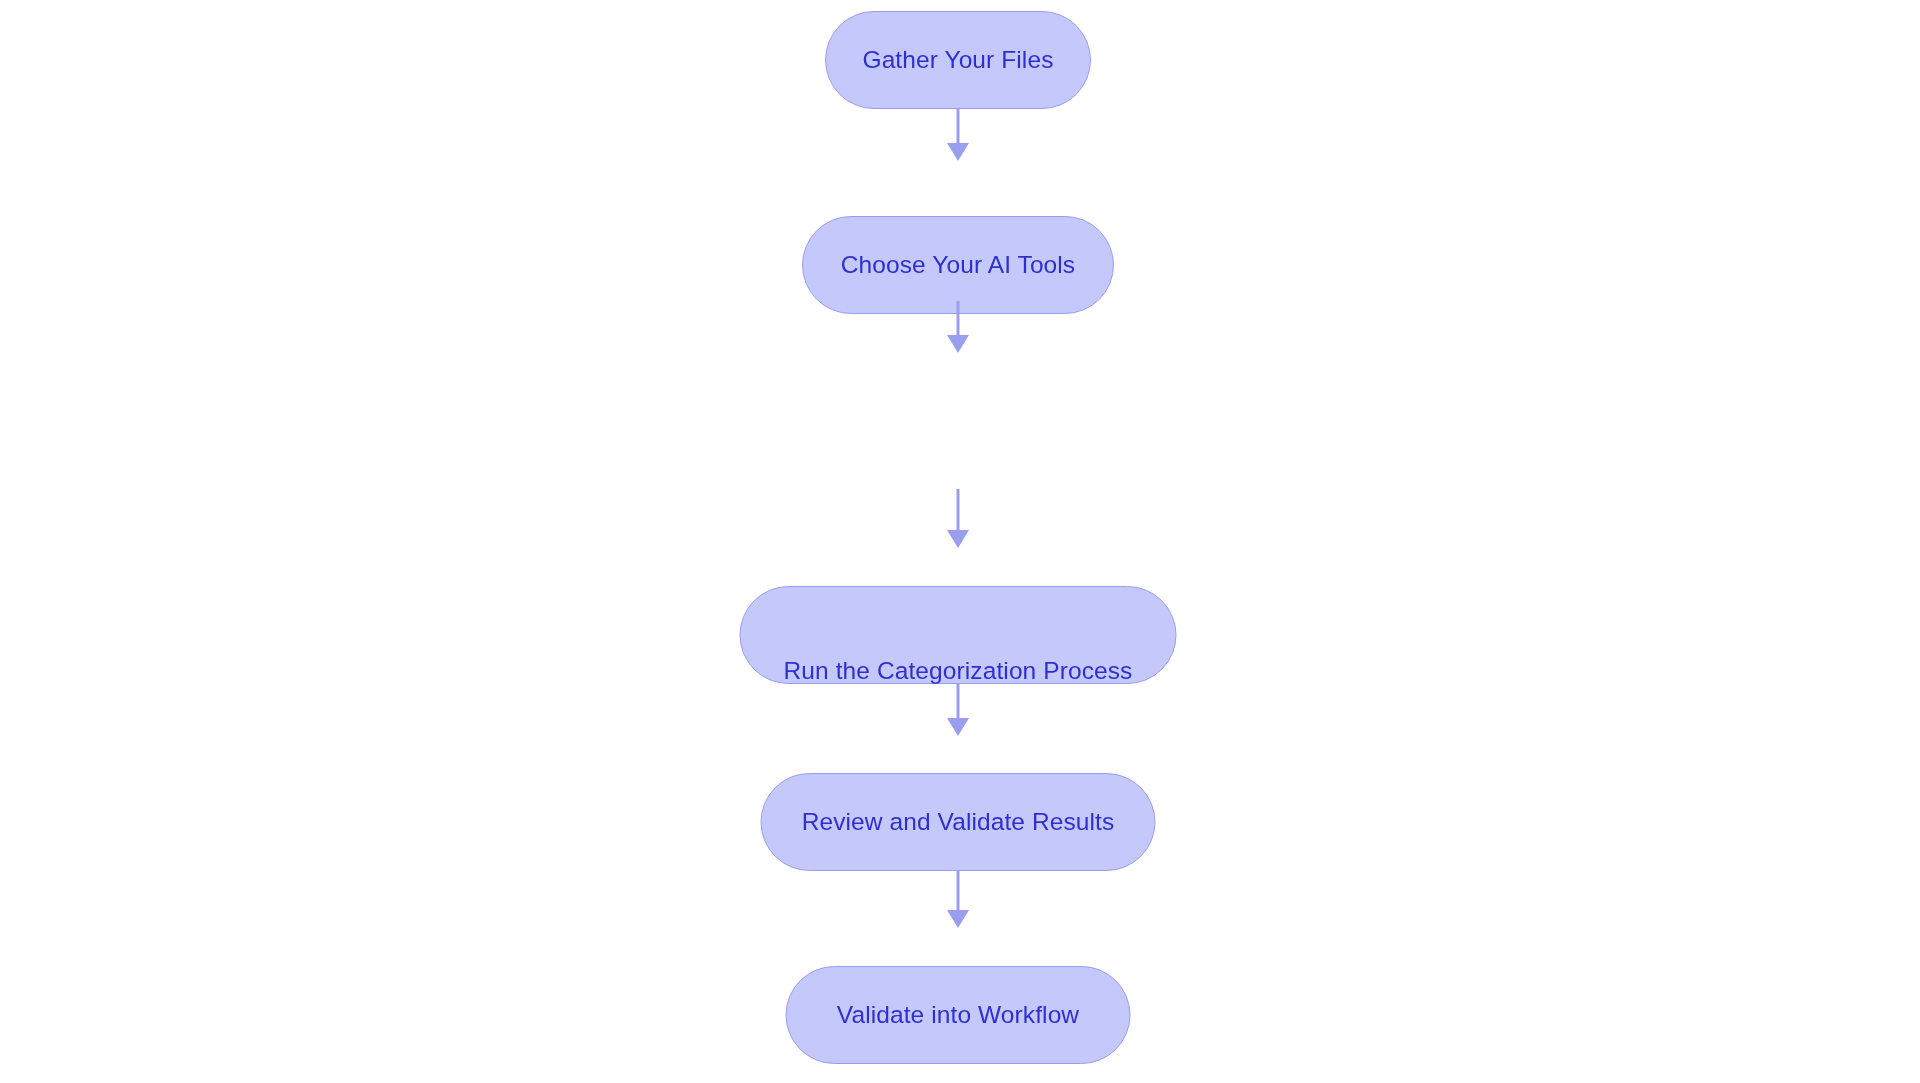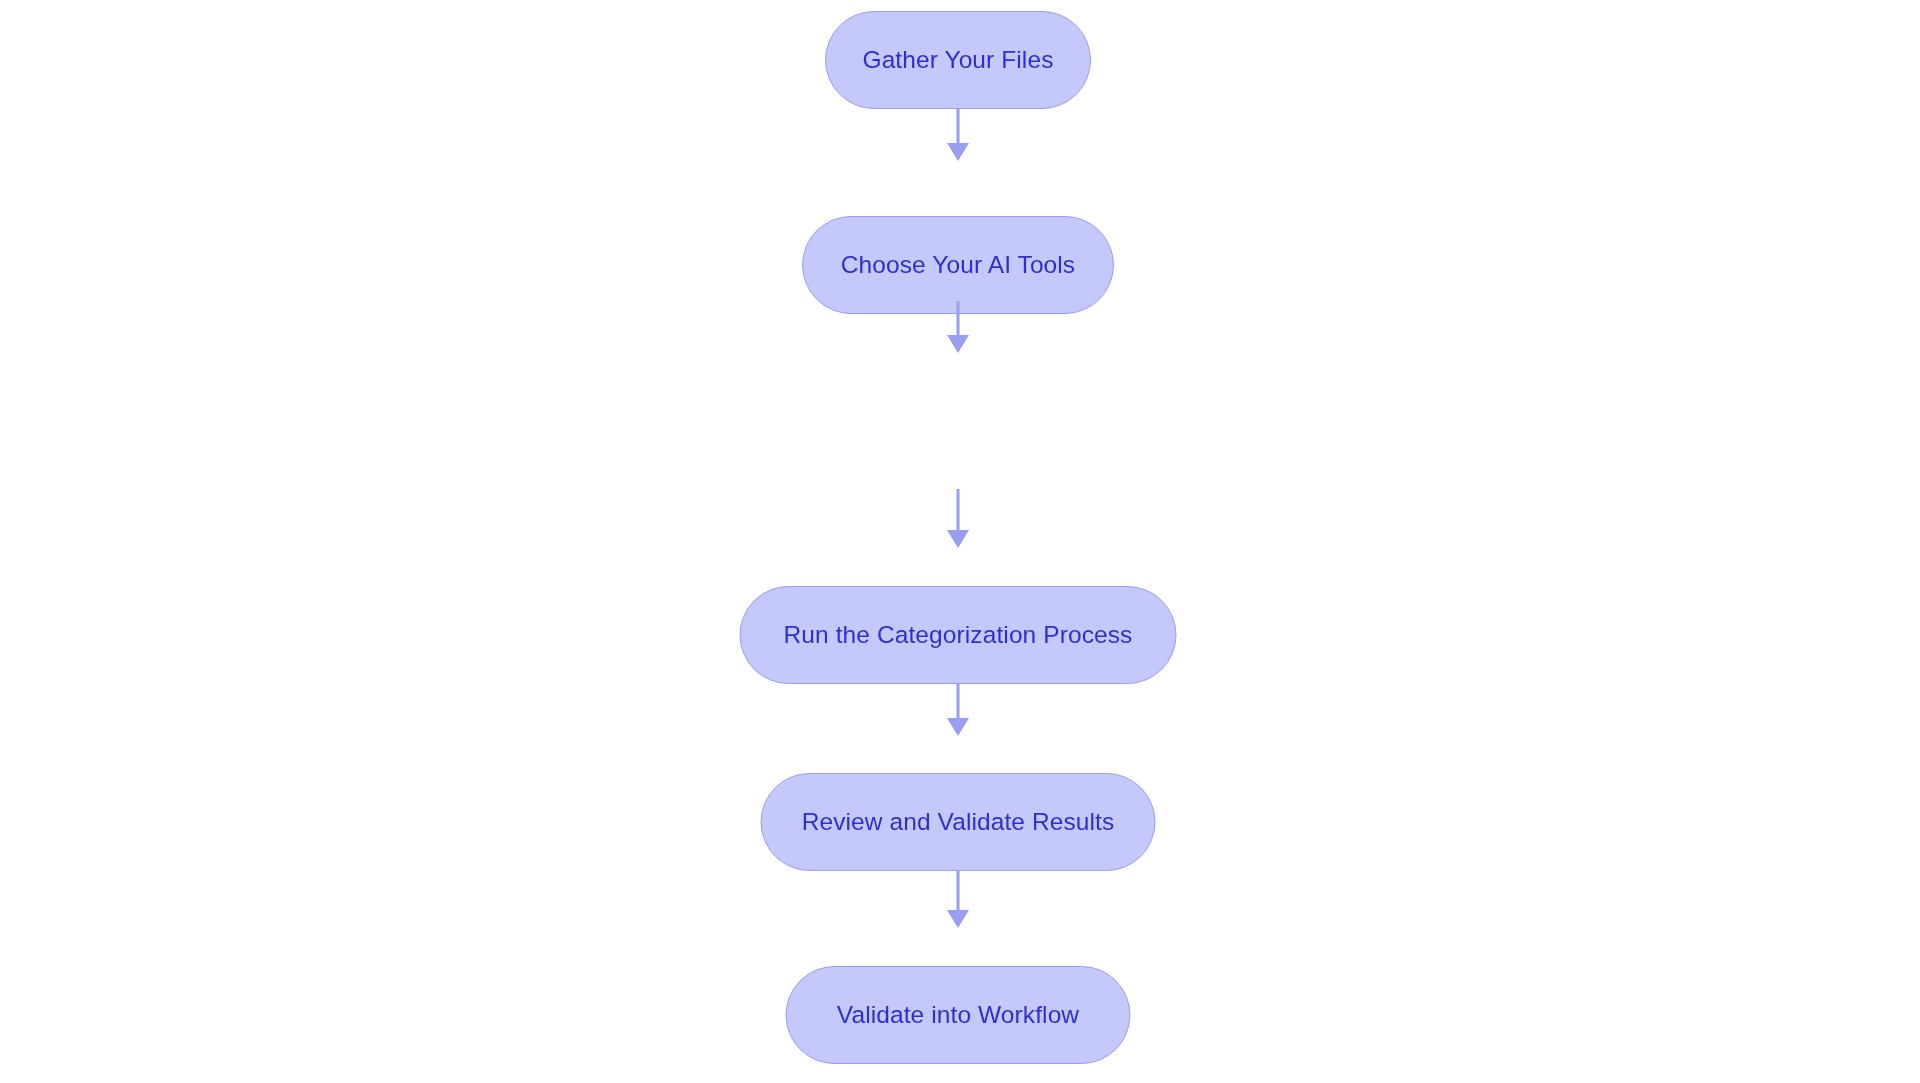--- a/index.html
+++ b/index.html
@@ -42,21 +42,21 @@
     line-height: 1;
     color: #2f2fcf;
     letter-spacing: 0.1px;
     font-weight: 400;
   }
 
   
   .node.n0 { top: 11px;   width: 266px; }
   .node.n1 { top: 203px;  width: 312px; margin-top: 13px; }
   .node.n2 { top: 391px;  width: 288px; }
-  .node.n3 { top: 586px;  width: 437px; }
+  .node.n3 { top: 586px;  width: 437px; align-items: flex-end; }
   .node.n4 { top: 773px;  width: 395px; }
   .node.n5 { top: 966px;  width: 345px; }
 
   
   .connector {
     position: absolute;
     left: 50%;
     transform: translateX(-50%);
     width: 22px;
   }

